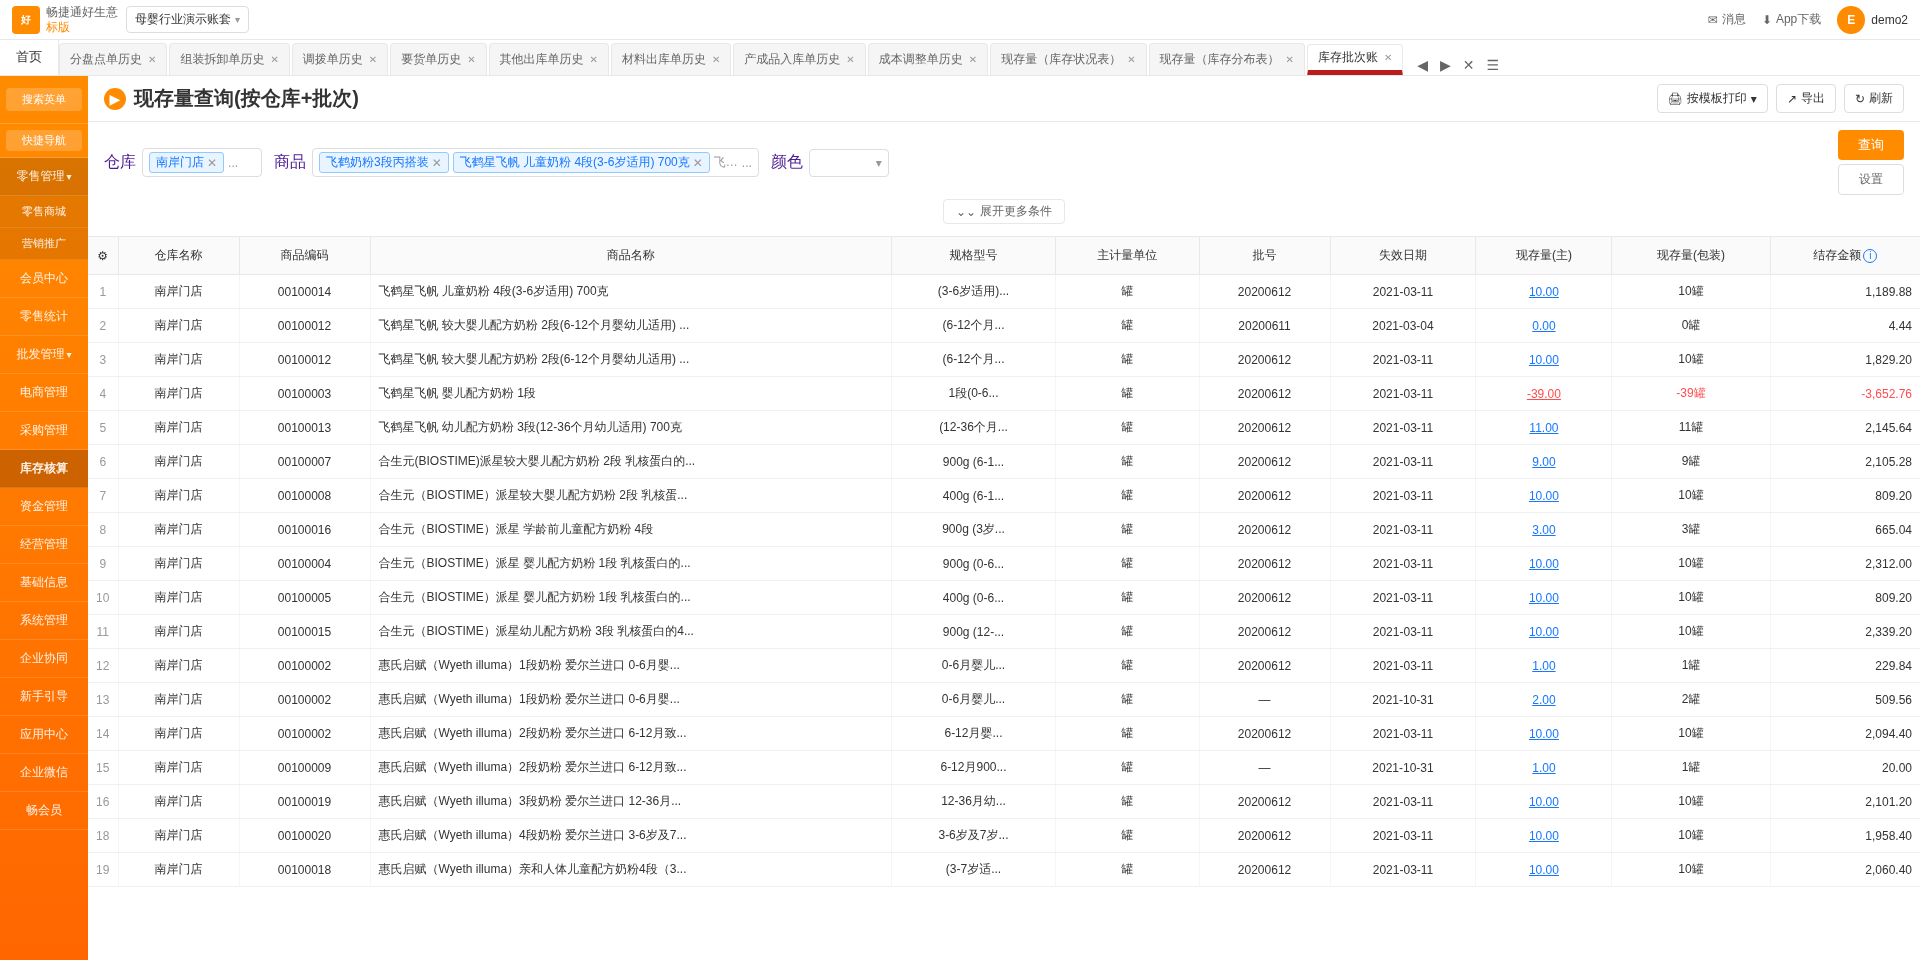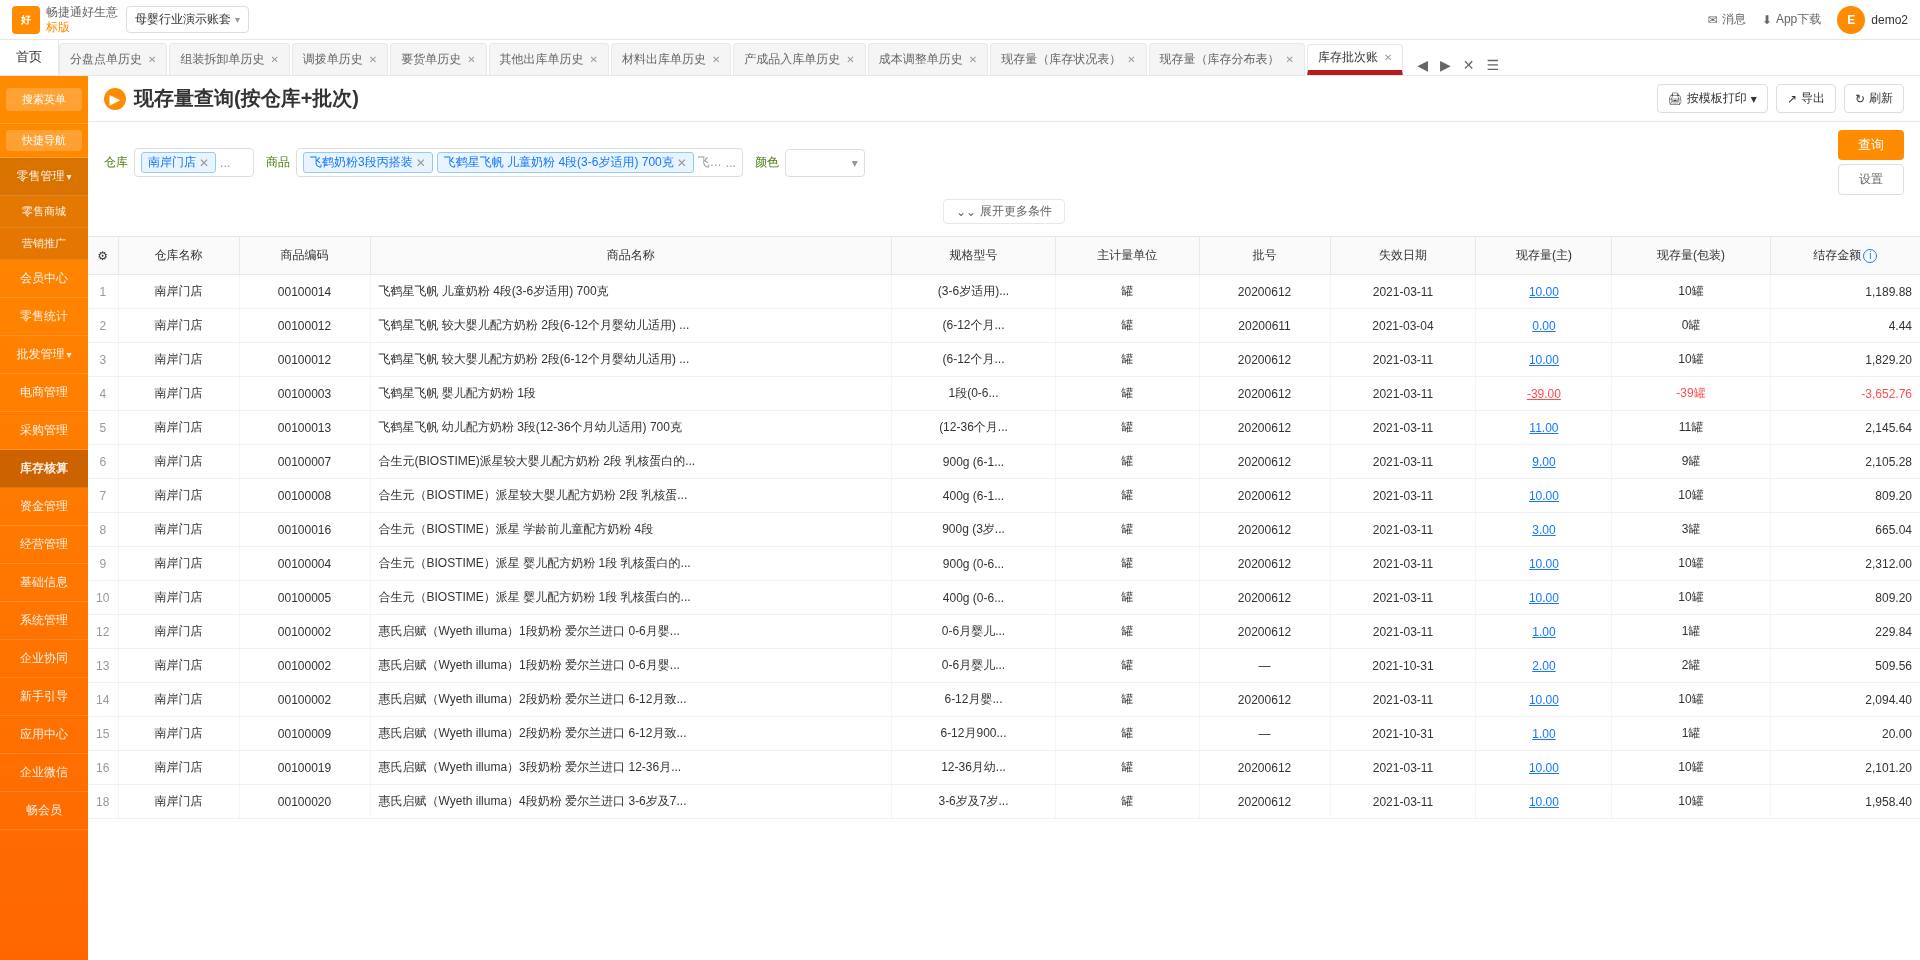--- a/index.html
+++ b/index.html
@@ -47,21 +47,21 @@
     .page-title { font-size: 20px; font-weight: bold; color: #333; }
     .page-actions { display: flex; align-items: center; gap: 8px; }
     .btn-template { display: flex; align-items: center; gap: 4px; padding: 5px 10px; border: 1px solid #ddd; border-radius: 4px; cursor: pointer; background: #fff; color: #333; font-size: 12px; }
     .btn-export { display: flex; align-items: center; gap: 4px; padding: 5px 10px; border: 1px solid #ddd; border-radius: 4px; cursor: pointer; background: #fff; color: #333; font-size: 12px; }
     .btn-refresh { display: flex; align-items: center; gap: 4px; padding: 5px 10px; border: 1px solid #ddd; border-radius: 4px; cursor: pointer; background: #fff; color: #333; font-size: 12px; }
 
     
     .filter-area { background: #fff; padding: 8px 16px; border-bottom: 1px solid #e8e8e8; flex-shrink: 0; }
     .filter-row { display: flex; align-items: center; gap: 12px; flex-wrap: nowrap; }
     .filter-group { display: flex; align-items: center; gap: 6px; }
-    .filter-label { color: #4d7c0f; font-size: 12px; white-space: nowrap; }
+    .filter-label { color: #4c1d95; font-size: 16px; white-space: nowrap; }
     .filter-tag-container { display: flex; flex-wrap: wrap; gap: 4px; min-width: 120px; max-width: 400px; border: 1px solid #ddd; border-radius: 4px; padding: 3px 6px; background: #fff; min-height: 28px; align-items: center; }
     .filter-tag { background: #e8f4ff; border: 1px solid #91caff; border-radius: 3px; padding: 1px 6px; font-size: 11px; color: #1677ff; display: flex; align-items: center; gap: 3px; }
     .filter-tag-close { cursor: pointer; color: #999; }
     .filter-ellipsis { color: #999; font-size: 12px; cursor: pointer; }
     .btn-query { background: #ff8c00; color: white; border: none; border-radius: 4px; padding: 6px 20px; cursor: pointer; font-size: 13px; }
     .btn-setting { background: #fff; color: #666; border: 1px solid #ddd; border-radius: 4px; padding: 6px 12px; cursor: pointer; font-size: 12px; }
     .filter-expand-row { display: flex; align-items: center; justify-content: center; padding: 4px 0; }
     .expand-more { display: flex; align-items: center; gap: 4px; color: #666; cursor: pointer; font-size: 12px; border: 1px solid #e8e8e8; border-radius: 4px; padding: 3px 12px; background: #fff; }
 
     
@@ -426,20 +426,33 @@
     <td class="td-left" style="max-width:280px;overflow:hidden;text-overflow:ellipsis;white-space:nowrap;">合生元（BIOSTIME）派星 婴儿配方奶粉 1段 乳核蛋白的...</td>
     <td>400g (0-6...</td>
     <td>罐</td>
     <td>20200612</td>
     <td>2021-03-11</td>
     <td class="td-link ">10.00</td>
     <td class="">10罐</td>
     <td class="td-num ">809.20</td>
   </tr>
             <tr>
+    <td class="td-index">11</td>
+    <td>南岸门店</td>
+    <td>00100015</td>
+    <td class="td-left" style="max-width:280px;overflow:hidden;text-overflow:ellipsis;white-space:nowrap;">合生元（BIOSTIME）派星幼儿配方奶粉 3段 乳核蛋白的4...</td>
+    <td>900g (12-...</td>
+    <td>罐</td>
+    <td>20200612</td>
+    <td>2021-03-11</td>
+    <td class="td-link ">10.00</td>
+    <td class="">10罐</td>
+    <td class="td-num ">2,339.20</td>
+  </tr>
+            <tr>
     <td class="td-index">12</td>
     <td>南岸门店</td>
     <td>00100002</td>
     <td class="td-left" style="max-width:280px;overflow:hidden;text-overflow:ellipsis;white-space:nowrap;">惠氏启赋（Wyeth illuma）1段奶粉 爱尔兰进口 0-6月婴...</td>
     <td>0-6月婴儿...</td>
     <td>罐</td>
     <td>20200612</td>
     <td>2021-03-11</td>
     <td class="td-link ">1.00</td>
     <td class="">1罐</td>
@@ -503,18 +516,31 @@
     <td>00100020</td>
     <td class="td-left" style="max-width:280px;overflow:hidden;text-overflow:ellipsis;white-space:nowrap;">惠氏启赋（Wyeth illuma）4段奶粉 爱尔兰进口 3-6岁及7...</td>
     <td>3-6岁及7岁...</td>
     <td>罐</td>
     <td>20200612</td>
     <td>2021-03-11</td>
     <td class="td-link ">10.00</td>
     <td class="">10罐</td>
     <td class="td-num ">1,958.40</td>
   </tr>
+            <tr>
+    <td class="td-index">19</td>
+    <td>南岸门店</td>
+    <td>00100018</td>
+    <td class="td-left" style="max-width:280px;overflow:hidden;text-overflow:ellipsis;white-space:nowrap;">惠氏启赋（Wyeth illuma）亲和人体儿童配方奶粉4段（3...</td>
+    <td>(3-7岁适...</td>
+    <td>罐</td>
+    <td>20200612</td>
+    <td>2021-03-11</td>
+    <td class="td-link ">10.00</td>
+    <td class="">10罐</td>
+    <td class="td-num ">2,060.40</td>
+  </tr>
           </tbody>
       </table>
     </div>
 
   </div>
 </div>
 
 </body></html>

